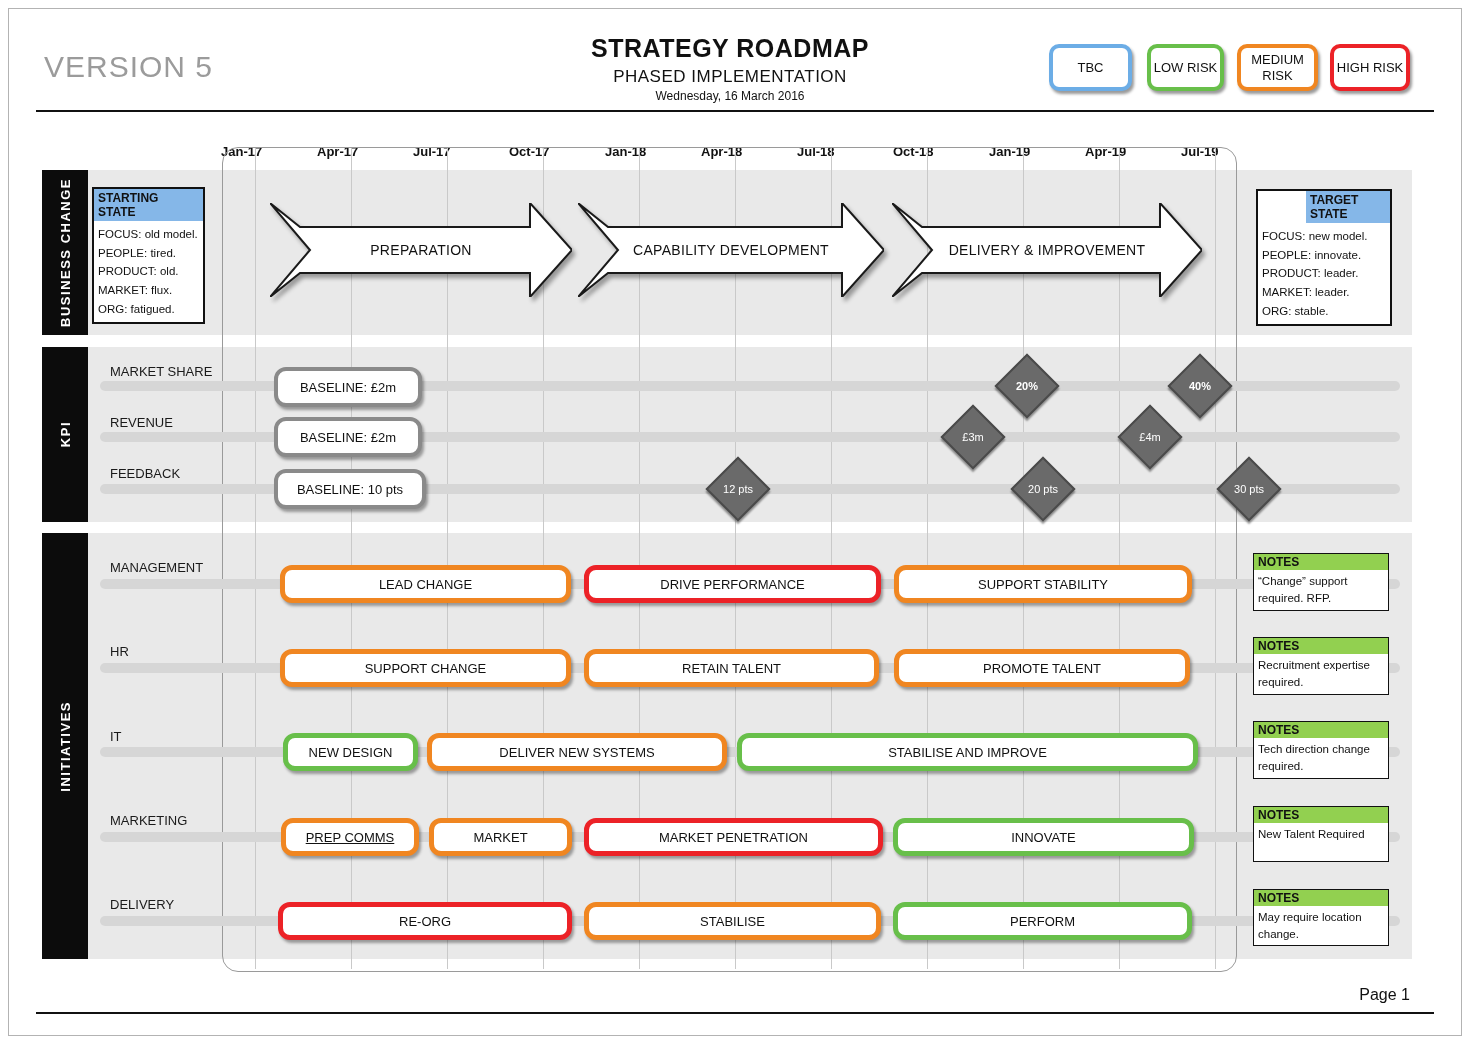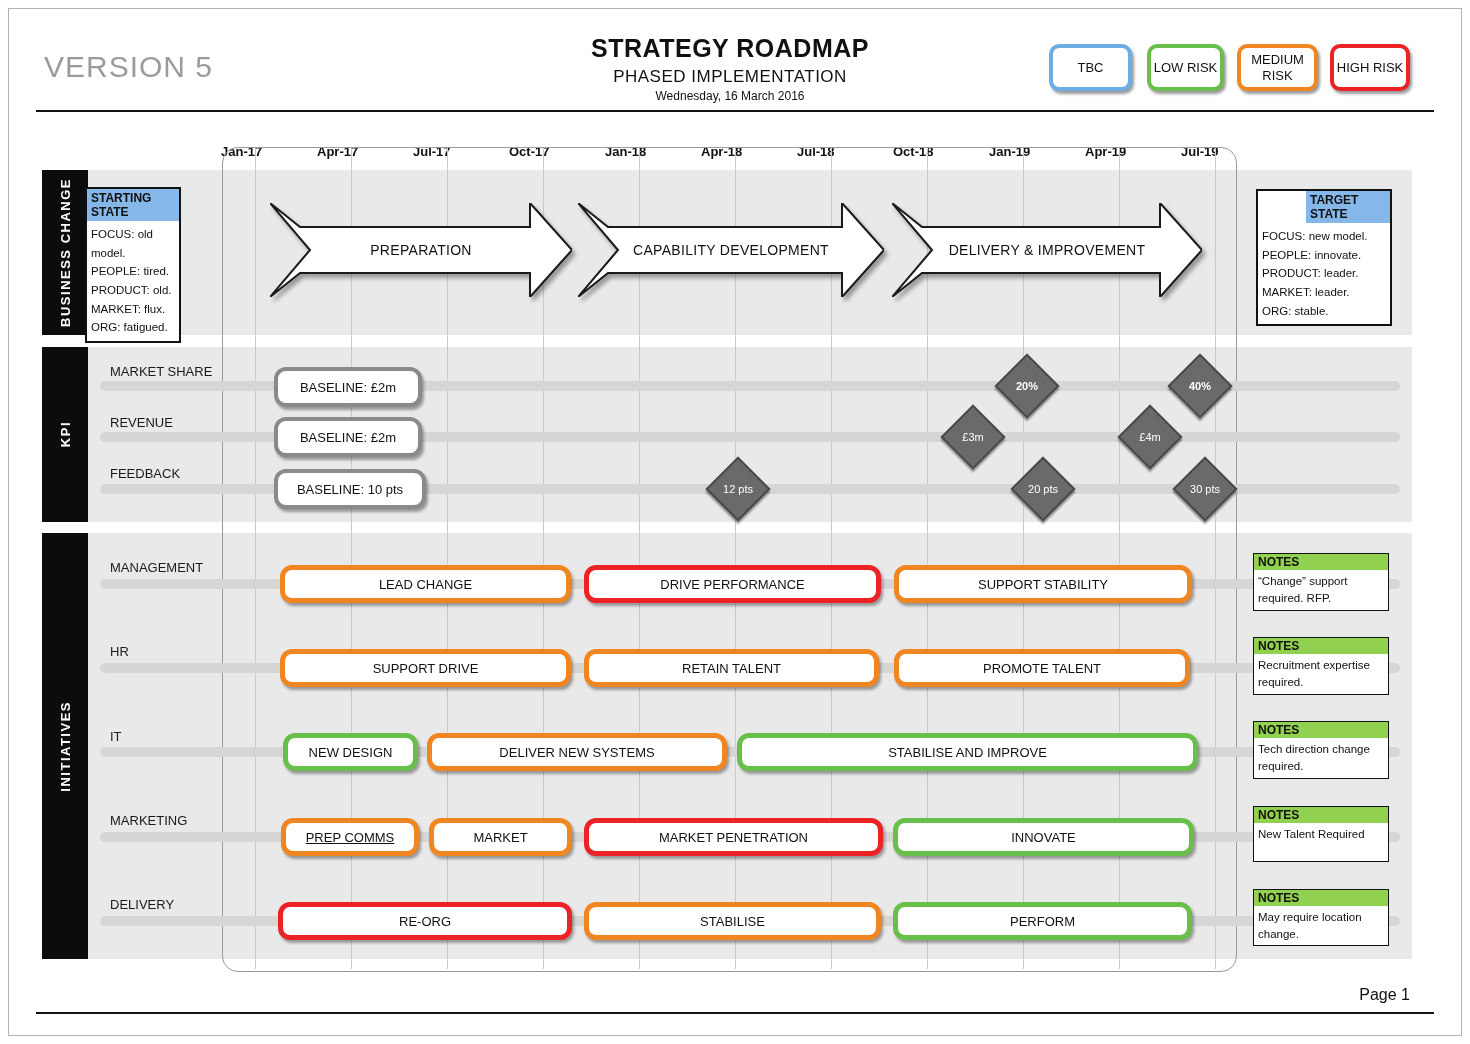--- a/index.html
+++ b/index.html
@@ -121,21 +121,21 @@
 <div class="abs vlabel" style="top:170px;height:165px">
     <span>BUSINESS CHANGE</span>
   </div>
 <div class="abs vlabel" style="top:347px;height:175px">
     <span>KPI</span>
   </div>
 <div class="abs vlabel" style="top:533px;height:426px">
     <span>INITIATIVES</span>
   </div>
 
-<div class="abs statebox" style="left:85px;top:187px;width:96px">
+<div class="abs statebox" style="left:92px;top:187px;width:113px">
   <div class="statehead" style="background: rgb(133, 183, 232);">STARTING STATE</div>
   <div class="statebody">FOCUS: old model.
 PEOPLE: tired.
 PRODUCT: old.
 MARKET: flux.
 ORG: fatigued.</div>
 </div>
 
 <div class="abs phase" style="left:270px;width:302px">
   <svg width="302" height="94" viewBox="0 0 302 94">
@@ -193,41 +193,41 @@
   <span class="dlabel">£4m</span>
 </div>
 <div class="abs diamond" style="left:715px;top:466px">
   <div class="dshape" style="background: rgb(106, 106, 106);"></div>
   <span class="dlabel">12 pts</span>
 </div>
 <div class="abs diamond" style="left:1020px;top:466px">
   <div class="dshape" style="background: rgb(106, 106, 106);"></div>
   <span class="dlabel">20 pts</span>
 </div>
-<div class="abs diamond" style="left:1182px;top:466px">
+<div class="abs diamond" style="left:1226px;top:466px">
   <div class="dshape" style="background: rgb(106, 106, 106);"></div>
   <span class="dlabel">30 pts</span>
 </div>
 
 <div class="abs rowlabel" style="top:560px">MANAGEMENT</div>
 <div class="abs rowlabel" style="top:644px">HR</div>
 <div class="abs rowlabel" style="top:729px">IT</div>
 <div class="abs rowlabel" style="top:813px">MARKETING</div>
 <div class="abs rowlabel" style="top:897px">DELIVERY</div>
 <div class="abs track" style="top:579px"></div>
 <div class="abs track" style="top:663px"></div>
 <div class="abs track" style="top:747px"></div>
 <div class="abs track" style="top:832px"></div>
 <div class="abs track" style="top:916px"></div>
 
 <div class="abs bar" style="left: 280px; top: 565px; width: 291px; border-color: rgb(240, 134, 33);">LEAD CHANGE</div>
 <div class="abs bar" style="left: 584px; top: 565px; width: 297px; border-color: rgb(236, 34, 39);">DRIVE PERFORMANCE</div>
 <div class="abs bar" style="left: 894px; top: 565px; width: 298px; border-color: rgb(240, 134, 33);">SUPPORT STABILITY</div>
 
-<div class="abs bar" style="left: 280px; top: 649px; width: 291px; border-color: rgb(240, 134, 33);">SUPPORT DRIVE</div>
+<div class="abs bar" style="left: 280px; top: 649px; width: 291px; border-color: rgb(240, 134, 33);">SUPPORT CHANGE</div>
 <div class="abs bar" style="left: 584px; top: 649px; width: 295px; border-color: rgb(240, 134, 33);">RETAIN TALENT</div>
 <div class="abs bar" style="left: 894px; top: 649px; width: 296px; border-color: rgb(240, 134, 33);">PROMOTE TALENT</div>
 
 <div class="abs bar" style="left: 283px; top: 733px; width: 135px; border-color: rgb(104, 191, 74);">NEW DESIGN</div>
 <div class="abs bar" style="left: 427px; top: 733px; width: 300px; border-color: rgb(240, 134, 33);">DELIVER NEW SYSTEMS</div>
 <div class="abs bar" style="left: 737px; top: 733px; width: 461px; border-color: rgb(104, 191, 74);">STABILISE AND IMPROVE</div>
 
 <div class="abs bar" style="left: 281px; top: 818px; width: 138px; border-color: rgb(240, 134, 33); text-decoration: underline;">PREP COMMS</div>
 <div class="abs bar" style="left: 429px; top: 818px; width: 143px; border-color: rgb(240, 134, 33);">MARKET</div>
 <div class="abs bar" style="left: 584px; top: 818px; width: 299px; border-color: rgb(236, 34, 39);">MARKET PENETRATION</div>

